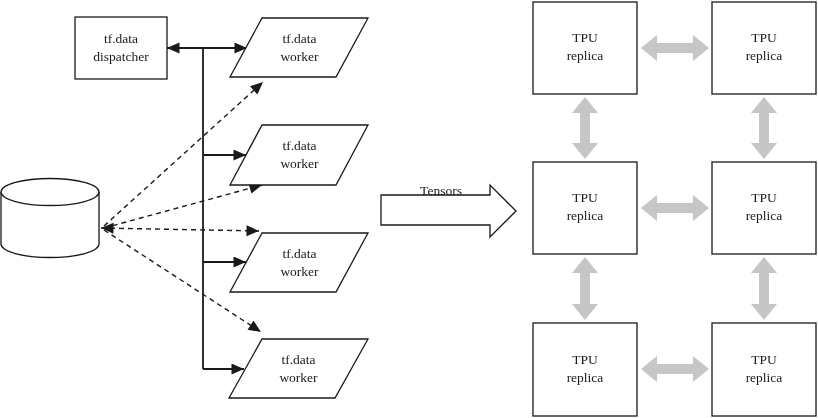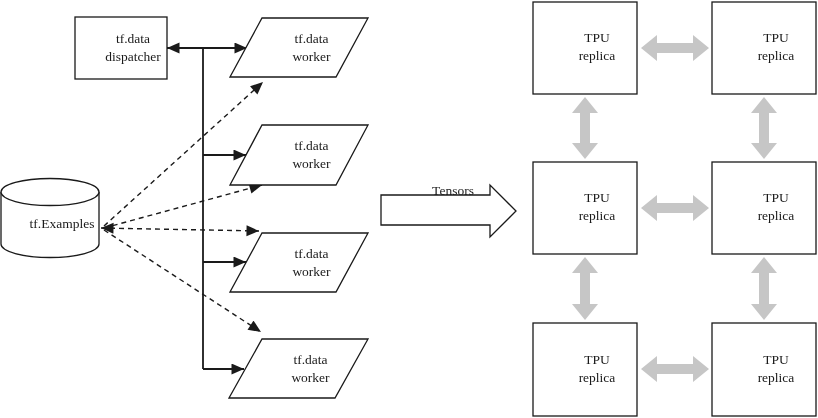--- a/index.html
+++ b/index.html
@@ -13,21 +13,20 @@
   }
   .canvas svg{position:absolute;left:0;top:0;}
   .lbl{
     position:absolute;
     display:flex;align-items:center;justify-content:center;
     text-align:center;
     white-space:pre-line;
     font-size:13.5px;line-height:1.32;
     color:#1a1a1a;
     pointer-events:none;
-    padding-left:12px;
   }
   .lbl.single{line-height:1;}
 </style>
 </head>
 <body>
 
 <div class="canvas">
 
   <svg width="818" height="418" viewBox="0 0 818 418">
     <defs>
@@ -68,21 +67,20 @@
     <polygon points="764,257 751,273 759,273 759,304 751,304 764,320 777,304 769,304 769,273 777,273" fill="#c6c6c6"></polygon>
 
     <rect x="533" y="2" width="104" height="92" fill="#ffffff" stroke="#1a1a1a" stroke-width="1.3"></rect>
     <rect x="712" y="2" width="104" height="92" fill="#ffffff" stroke="#1a1a1a" stroke-width="1.3"></rect>
     <rect x="533" y="162" width="104" height="92" fill="#ffffff" stroke="#1a1a1a" stroke-width="1.3"></rect>
     <rect x="712" y="162" width="104" height="92" fill="#ffffff" stroke="#1a1a1a" stroke-width="1.3"></rect>
     <rect x="533" y="323" width="104" height="93" fill="#ffffff" stroke="#1a1a1a" stroke-width="1.3"></rect>
     <rect x="712" y="323" width="104" height="93" fill="#ffffff" stroke="#1a1a1a" stroke-width="1.3"></rect>
   </svg>
 
-  <div class="lbl" style="left:1px;top:196px;width:98px;height:56px;">tf.Examples</div>
 
   <div class="lbl" style="left:75px;top:17px;width:92px;height:62px;">tf.data
 dispatcher</div>
 
   <div class="lbl" style="left:248px;top:18px;width:103px;height:59px;">tf.data
 worker</div>
   <div class="lbl" style="left:248px;top:125px;width:103px;height:60px;">tf.data
 worker</div>
   <div class="lbl" style="left:248px;top:233px;width:103px;height:59px;">tf.data
 worker</div>

